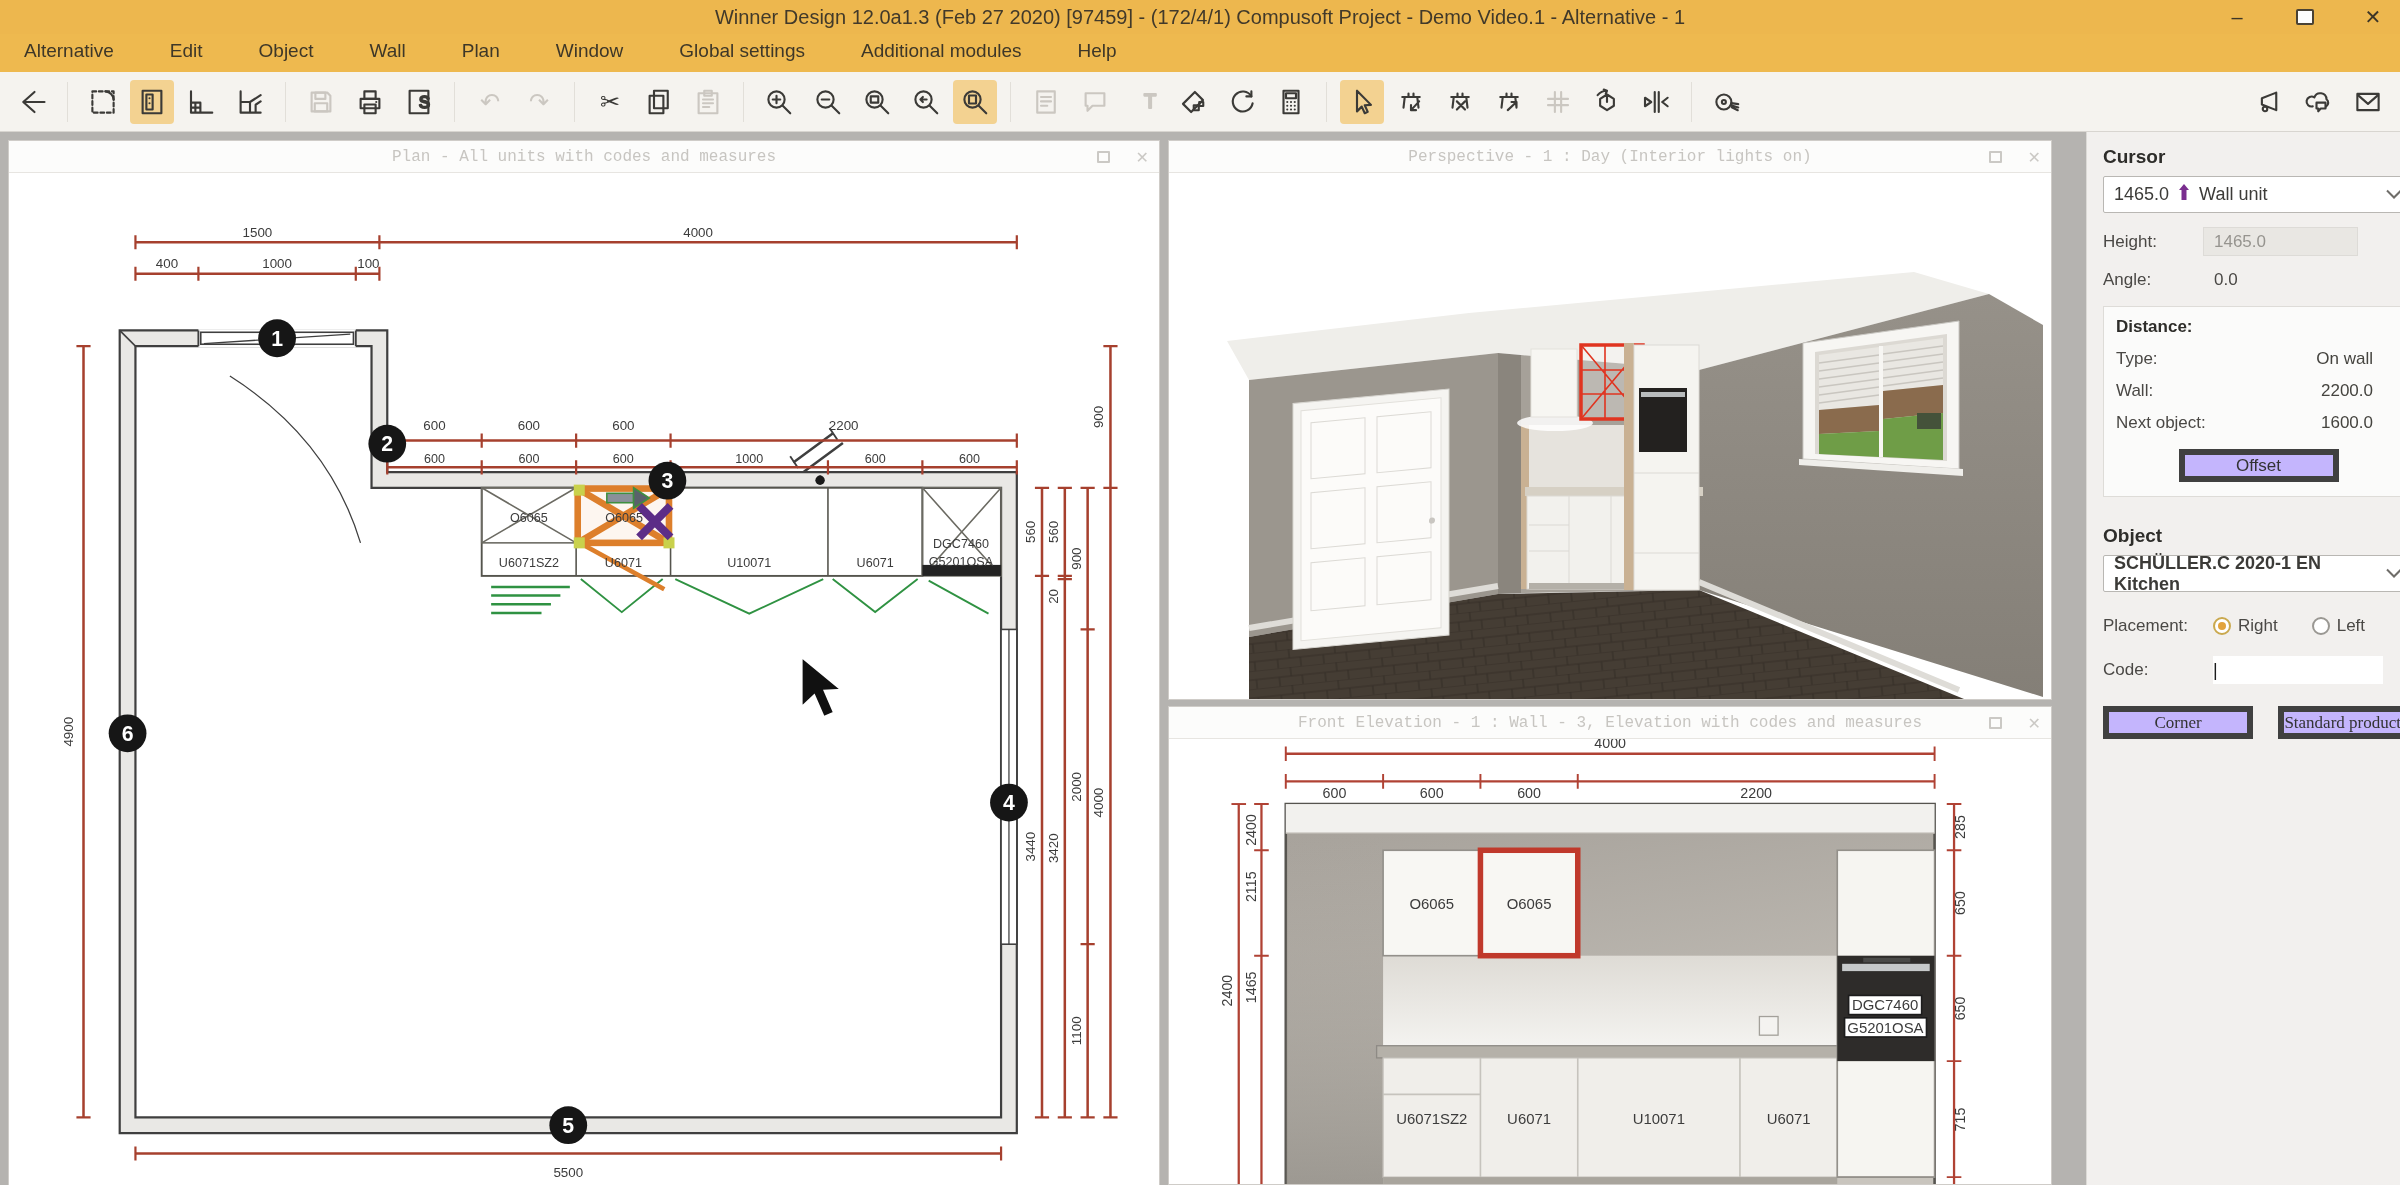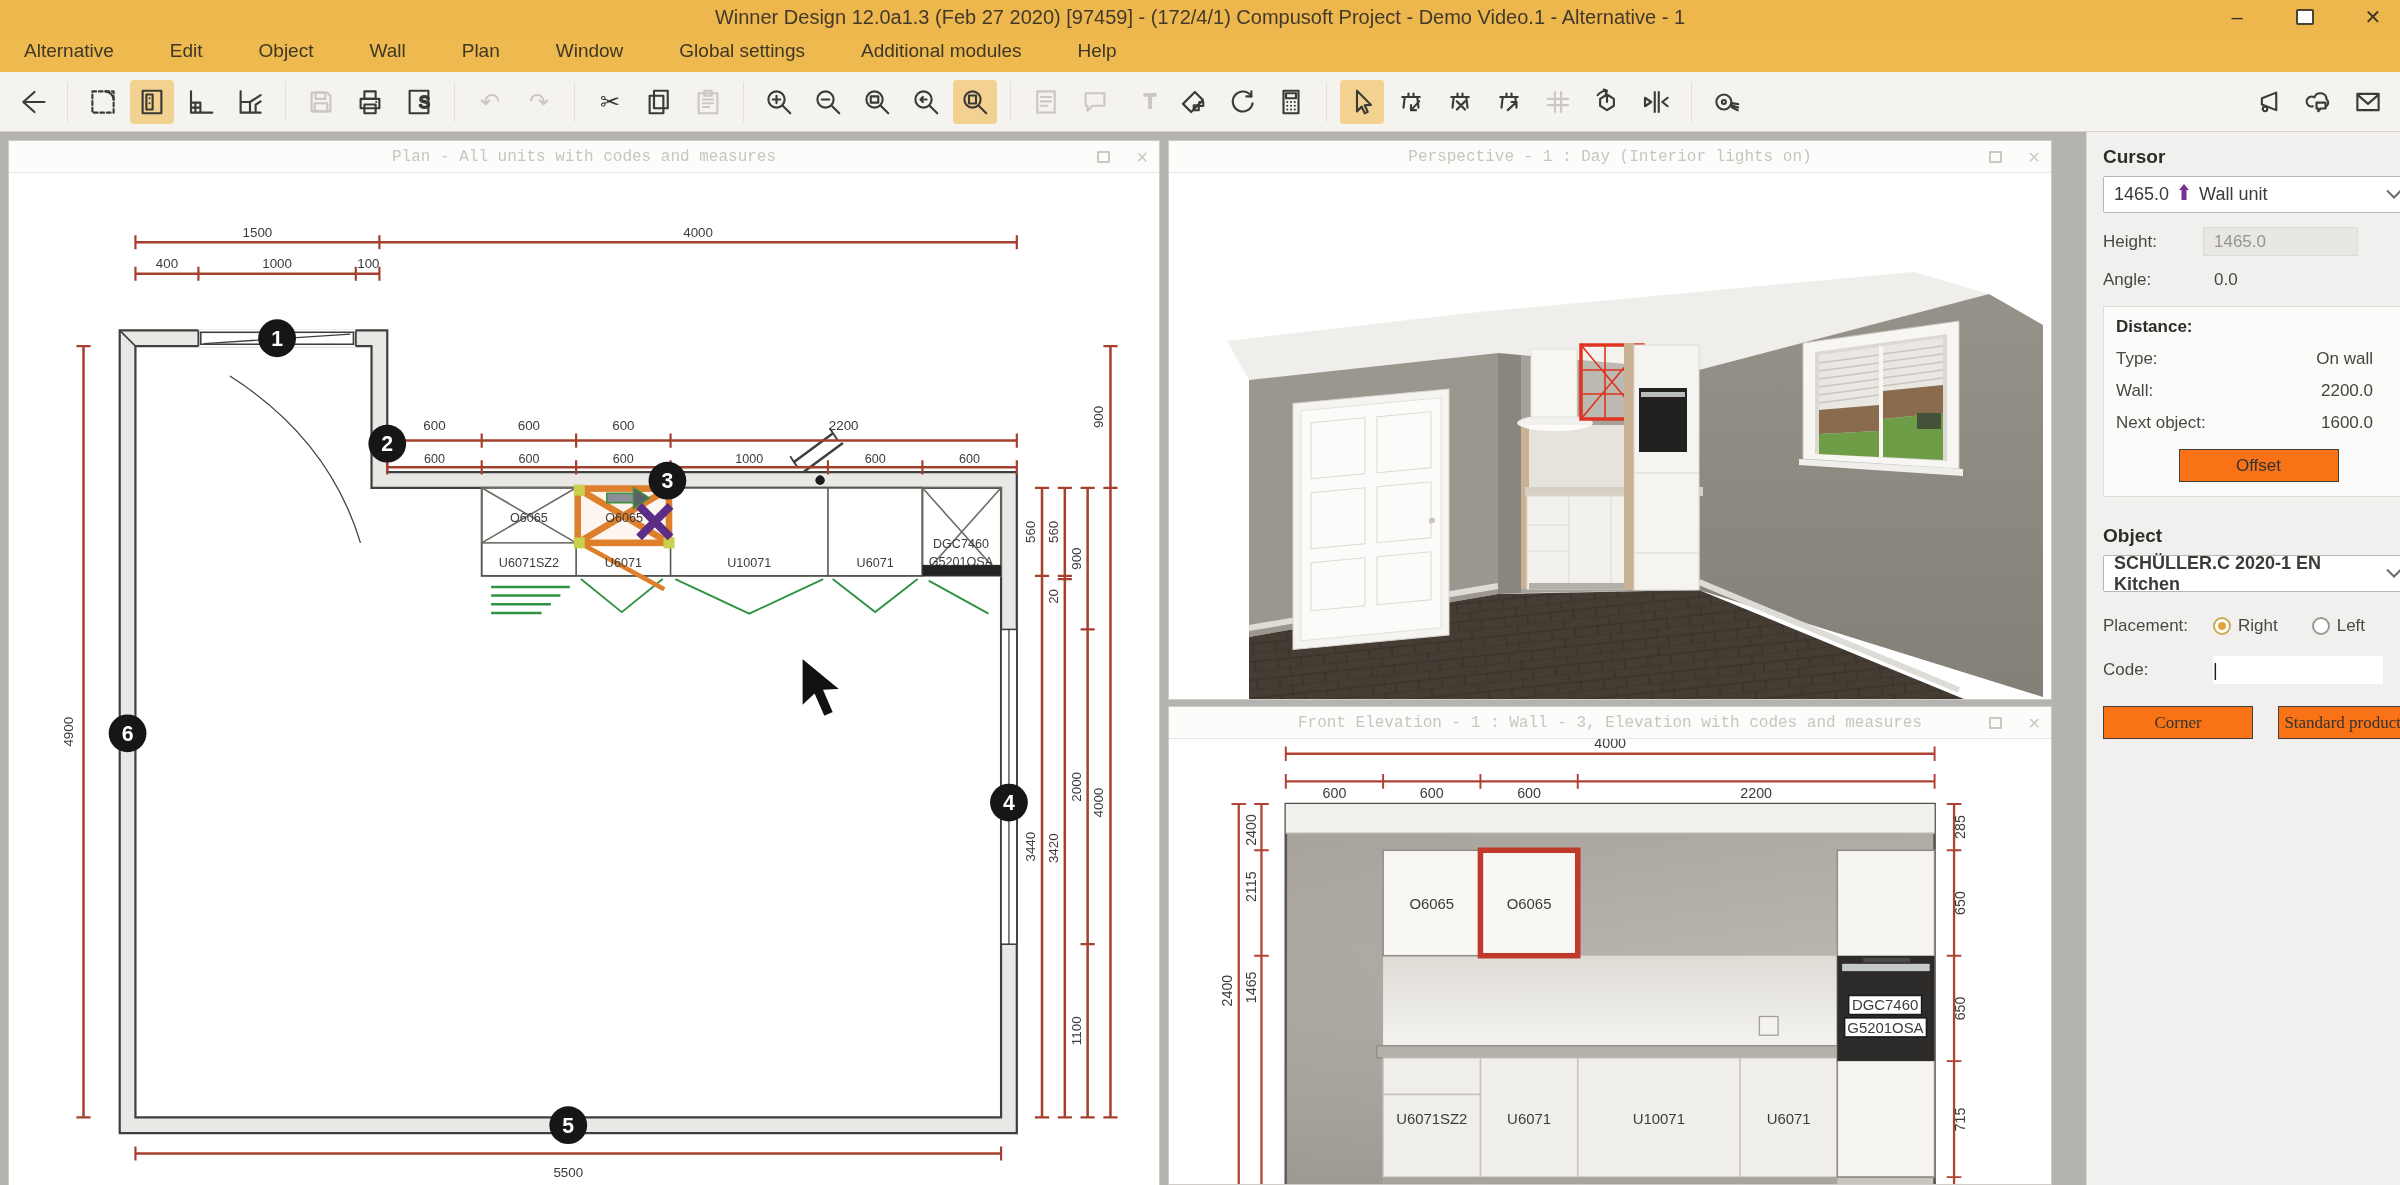--- a/index.html
+++ b/index.html
@@ -49,21 +49,21 @@
   .chev svg { width:18px; height:12px; stroke:#6f6d69; fill:none; stroke-width:2; }
   .uparrow svg { width:14px; height:18px; }
   .row { display:flex; align-items:center; margin-top:14px; font-size:17px; color:#4a4845; }
   .row .lab { width:100px; }
   .ginput { width:155px; height:29px; background:#e9e7e3; border:1px solid #dddbd7; color:#96948f; font-size:17px; display:flex; align-items:center; padding-left:10px; }
   .group { margin-top:16px; background:#fbfbfa; border:1px solid #dedcd8; padding:10px 12px 14px 12px; }
   .group .gtitle { font-size:17px; font-weight:bold; color:#2e2d2a; }
   .grow { display:flex; margin-top:12px; font-size:17px; color:#4a4845; }
   .grow .lab { width:130px; }
   .grow .val { flex:1; text-align:right; padding-right:28px; color:#45443f; }
-  .btn { background:#f97316; border:1px solid #404040; color:#333; font-size:17px; height:33px; display:flex; align-items:center; justify-content:center; font-family:inherit; }
+  .btn { background:#c4b5fd; border:6px solid #404040; color:#333; font-size:17px; height:33px; display:flex; align-items:center; justify-content:center; font-family:inherit; }
   .offset-wrap { display:flex; justify-content:center; margin-top:16px; }
   .offset-wrap .btn { width:160px; }
   .radio-row { display:flex; align-items:center; margin-top:24px; font-size:17px; color:#4a4845; }
   .radio { width:18px; height:18px; border-radius:50%; border:2px solid #9a9893; margin-right:7px; background:#fff; position:relative; }
   .radio.sel { border-color:#caa94f; }
   .radio.sel::after { content:""; position:absolute; left:3px; top:3px; width:8px; height:8px; border-radius:50%; background:#e2a33d; }
   .code-row { display:flex; align-items:center; margin-top:20px; font-size:17px; color:#4a4845; }
   .code-input { width:170px; height:28px; background:#fff; display:flex; align-items:center; font-size:18px; color:#1c1c1c; }
   .btn-row { display:flex; gap:25px; margin-top:22px;font-family:Liberation Serif, serif; }
   .btn-row .btn.corner { width:150px; }

